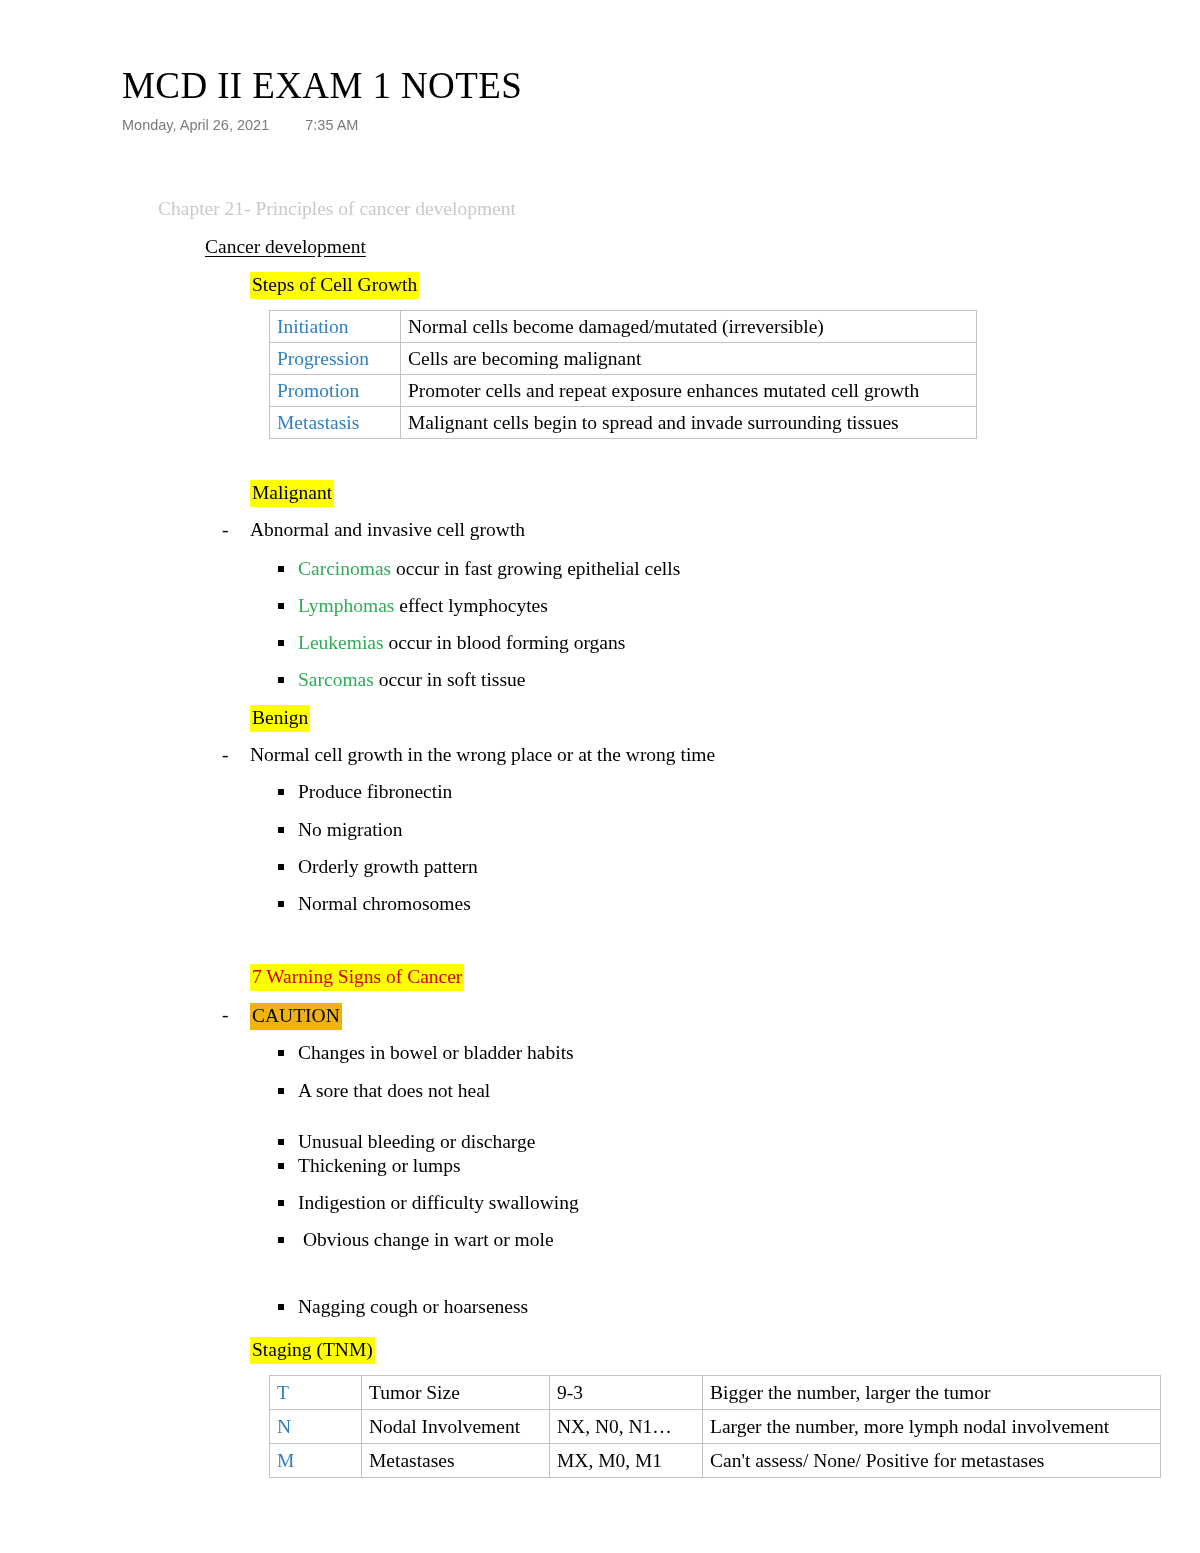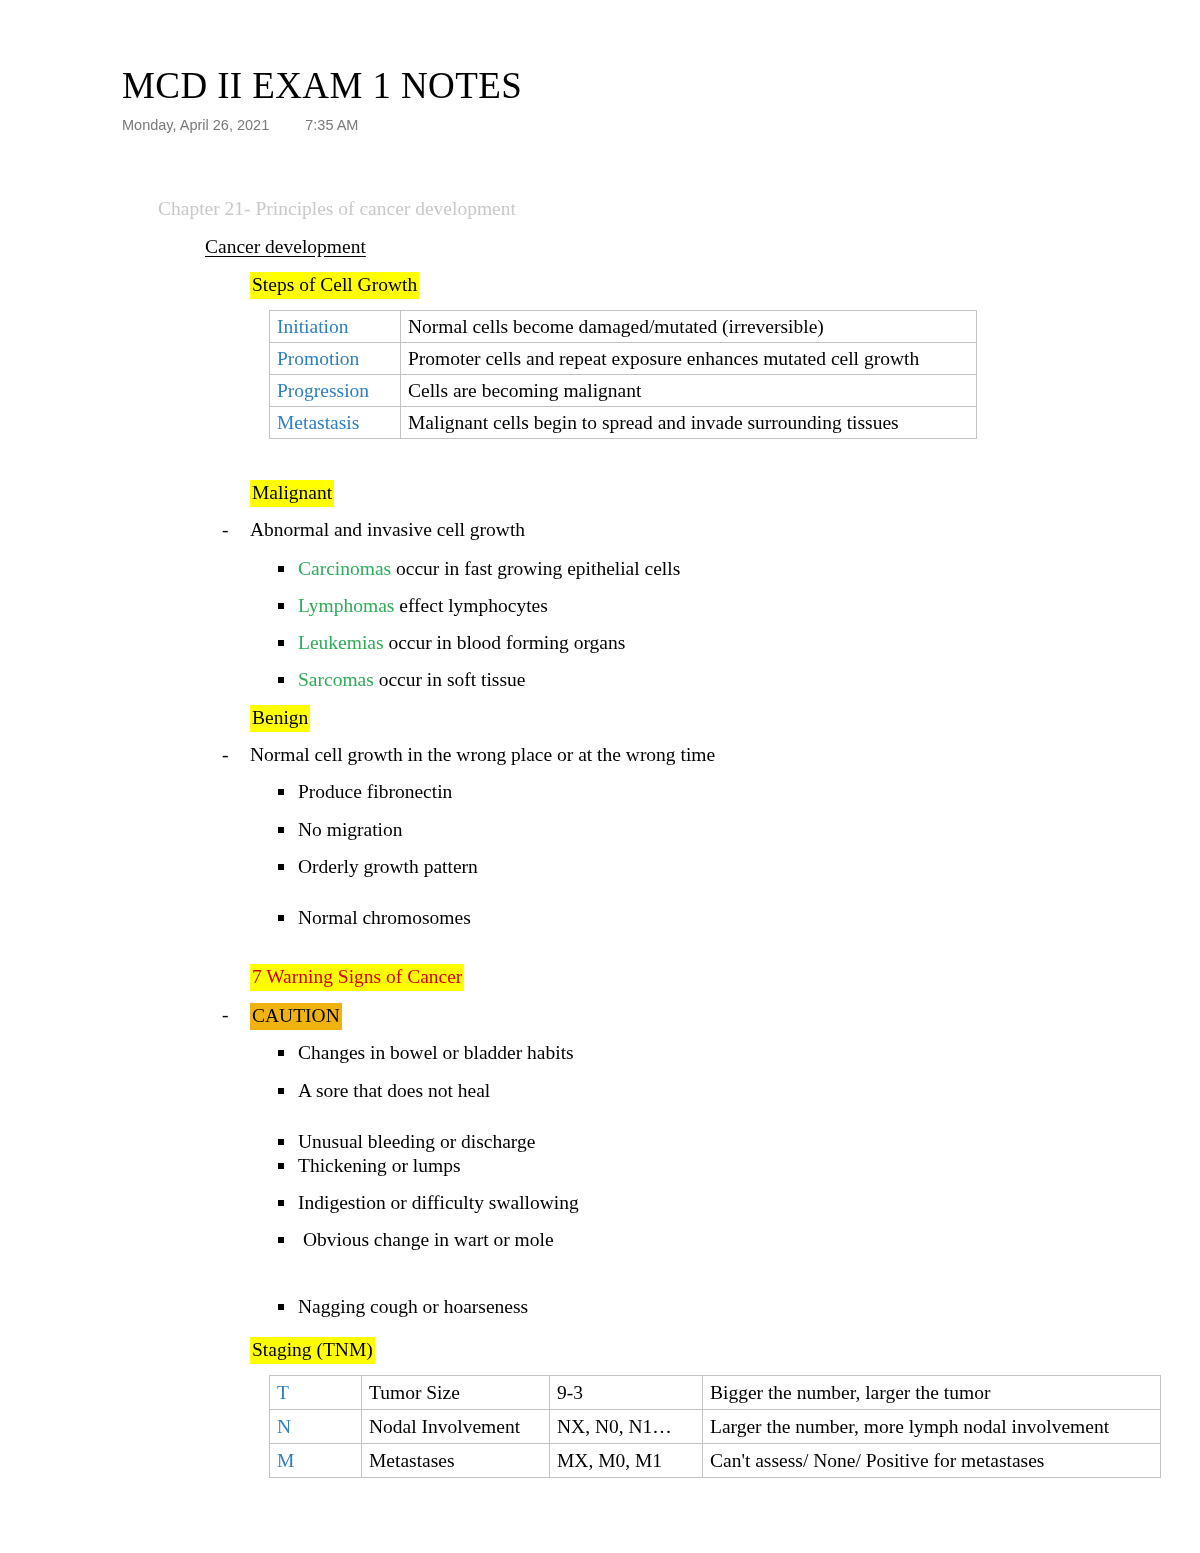--- a/index.html
+++ b/index.html
@@ -163,28 +163,28 @@
 
   <div class="hl hl-yellow" style="left:250px; top:272px;">Steps of Cell Growth</div>
 
   <table class="notes-table" id="table-steps">
     <tbody>
       <tr>
         <td class="c0 key-blue">Initiation</td>
         <td class="c1">Normal cells become damaged/mutated (irreversible)</td>
       </tr>
       <tr>
+        <td class="c0 key-blue">Progression</td>
+        <td class="c1">Cells are becoming malignant</td>
+      </tr>
+      <tr>
         <td class="c0 key-blue">Promotion</td>
         <td class="c1">Promoter cells and repeat exposure enhances mutated cell growth</td>
       </tr>
       <tr>
-        <td class="c0 key-blue">Progression</td>
-        <td class="c1">Cells are becoming malignant</td>
-      </tr>
-      <tr>
         <td class="c0 key-blue">Metastasis</td>
         <td class="c1">Malignant cells begin to spread and invade surrounding tissues</td>
       </tr>
     </tbody>
   </table>
 
   <div class="hl hl-yellow" style="left:250px; top:480px;">Malignant</div>
 
   <div class="dash-item" style="left:250px; top:518px;">
     <span class="dash-mark">-</span><span>Abnormal and invasive cell growth</span>
@@ -211,21 +211,21 @@
 
   <div class="sq-item" style="top:780px;">
     <span class="sq-mark"></span><span>Produce fibronectin</span>
   </div>
   <div class="sq-item" style="top:818px;">
     <span class="sq-mark"></span><span>No migration</span>
   </div>
   <div class="sq-item" style="top:855px;">
     <span class="sq-mark"></span><span>Orderly growth pattern</span>
   </div>
-  <div class="sq-item" style="top:892px;margin-top:14px;">
+  <div class="sq-item" style="top:892px;">
     <span class="sq-mark"></span><span>Normal chromosomes</span>
   </div>
 
   <div class="hl hl-yellow-red" style="left:250px; top:964px;text-align:center;">7 Warning Signs of Cancer</div>
 
   <div class="dash-item" style="left:250px; top:1003px;">
     <span class="dash-mark">-</span><span class="hl hl-orange" style="position:static; display:inline-block;">CAUTION</span>
   </div>
 
   <div class="sq-item" style="top:1041px;">

